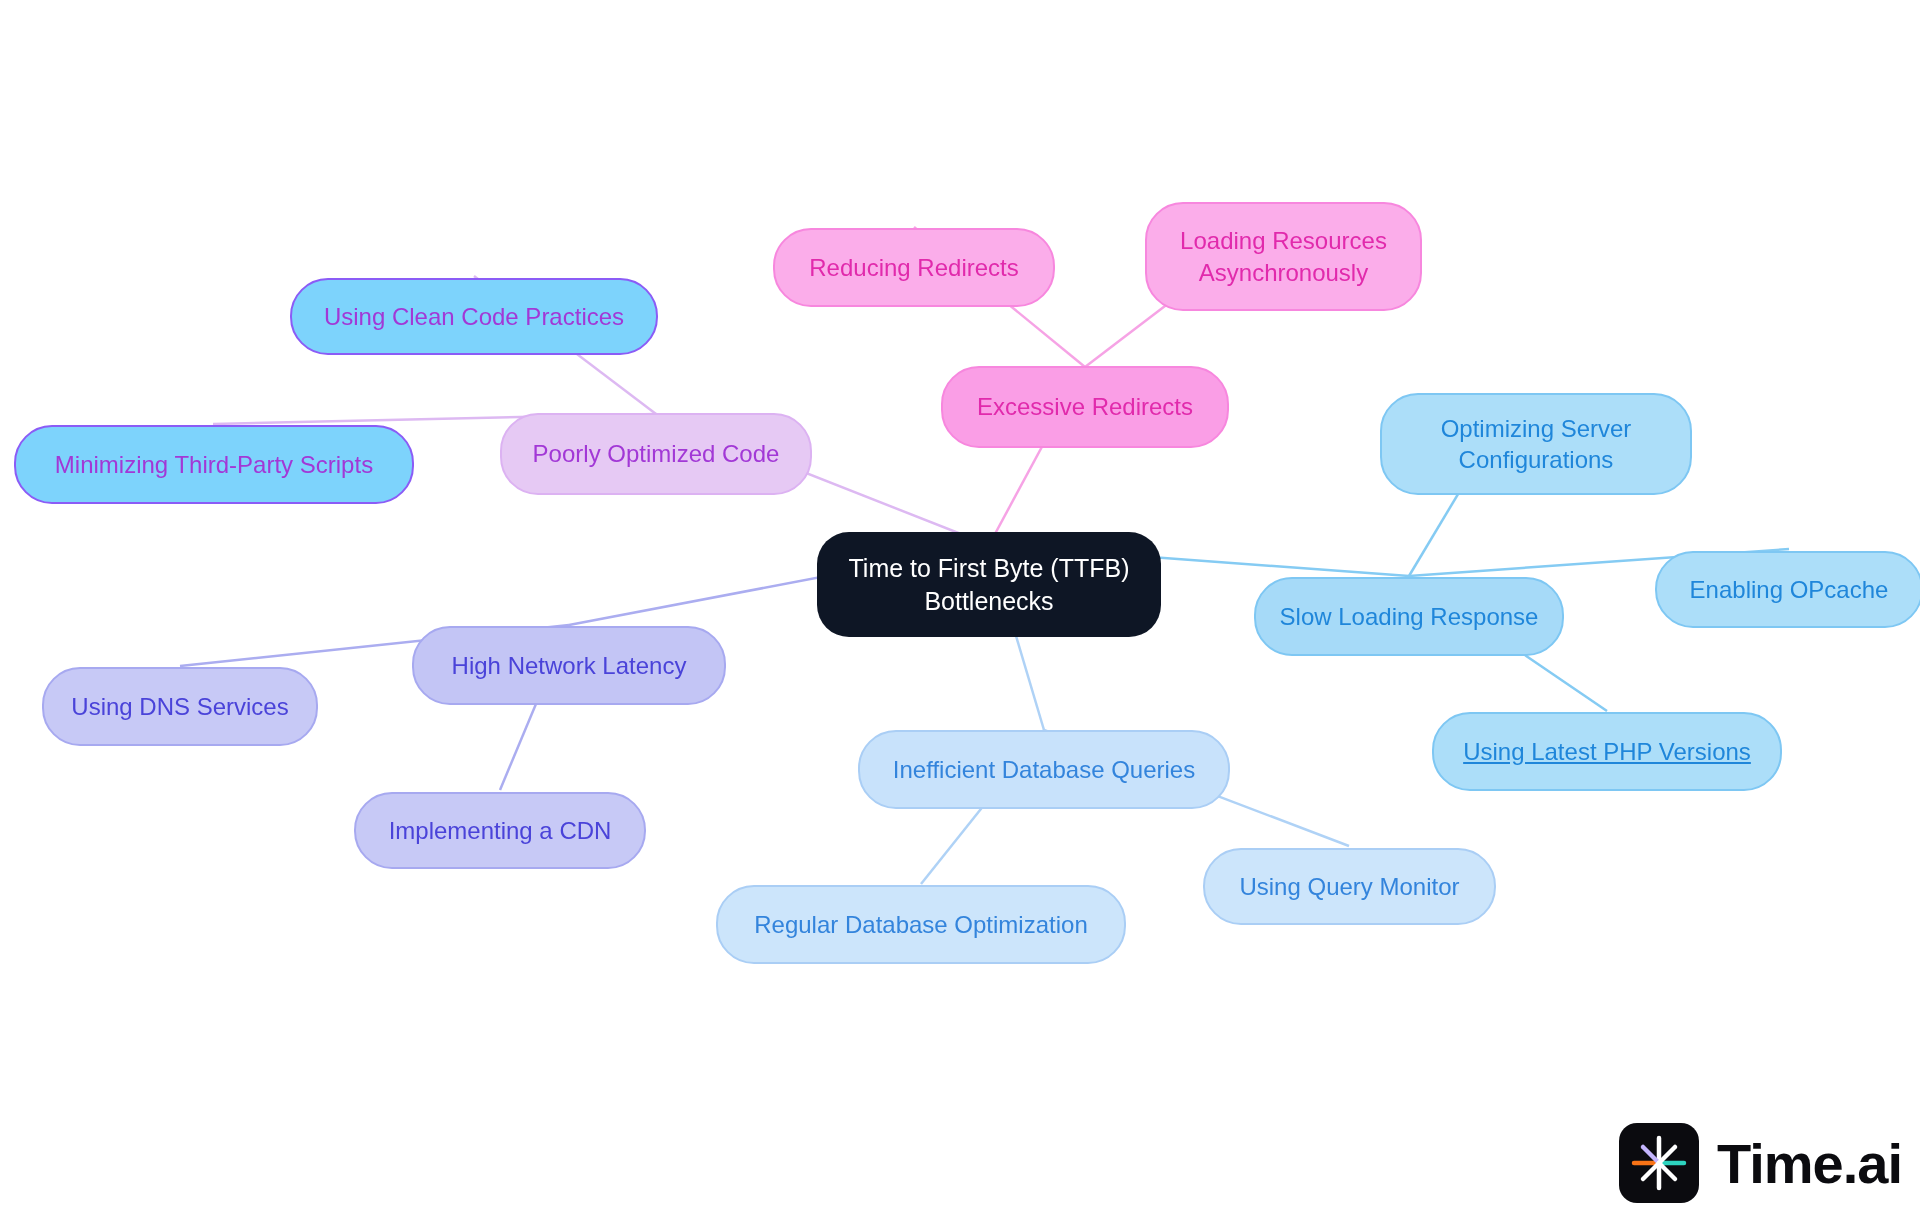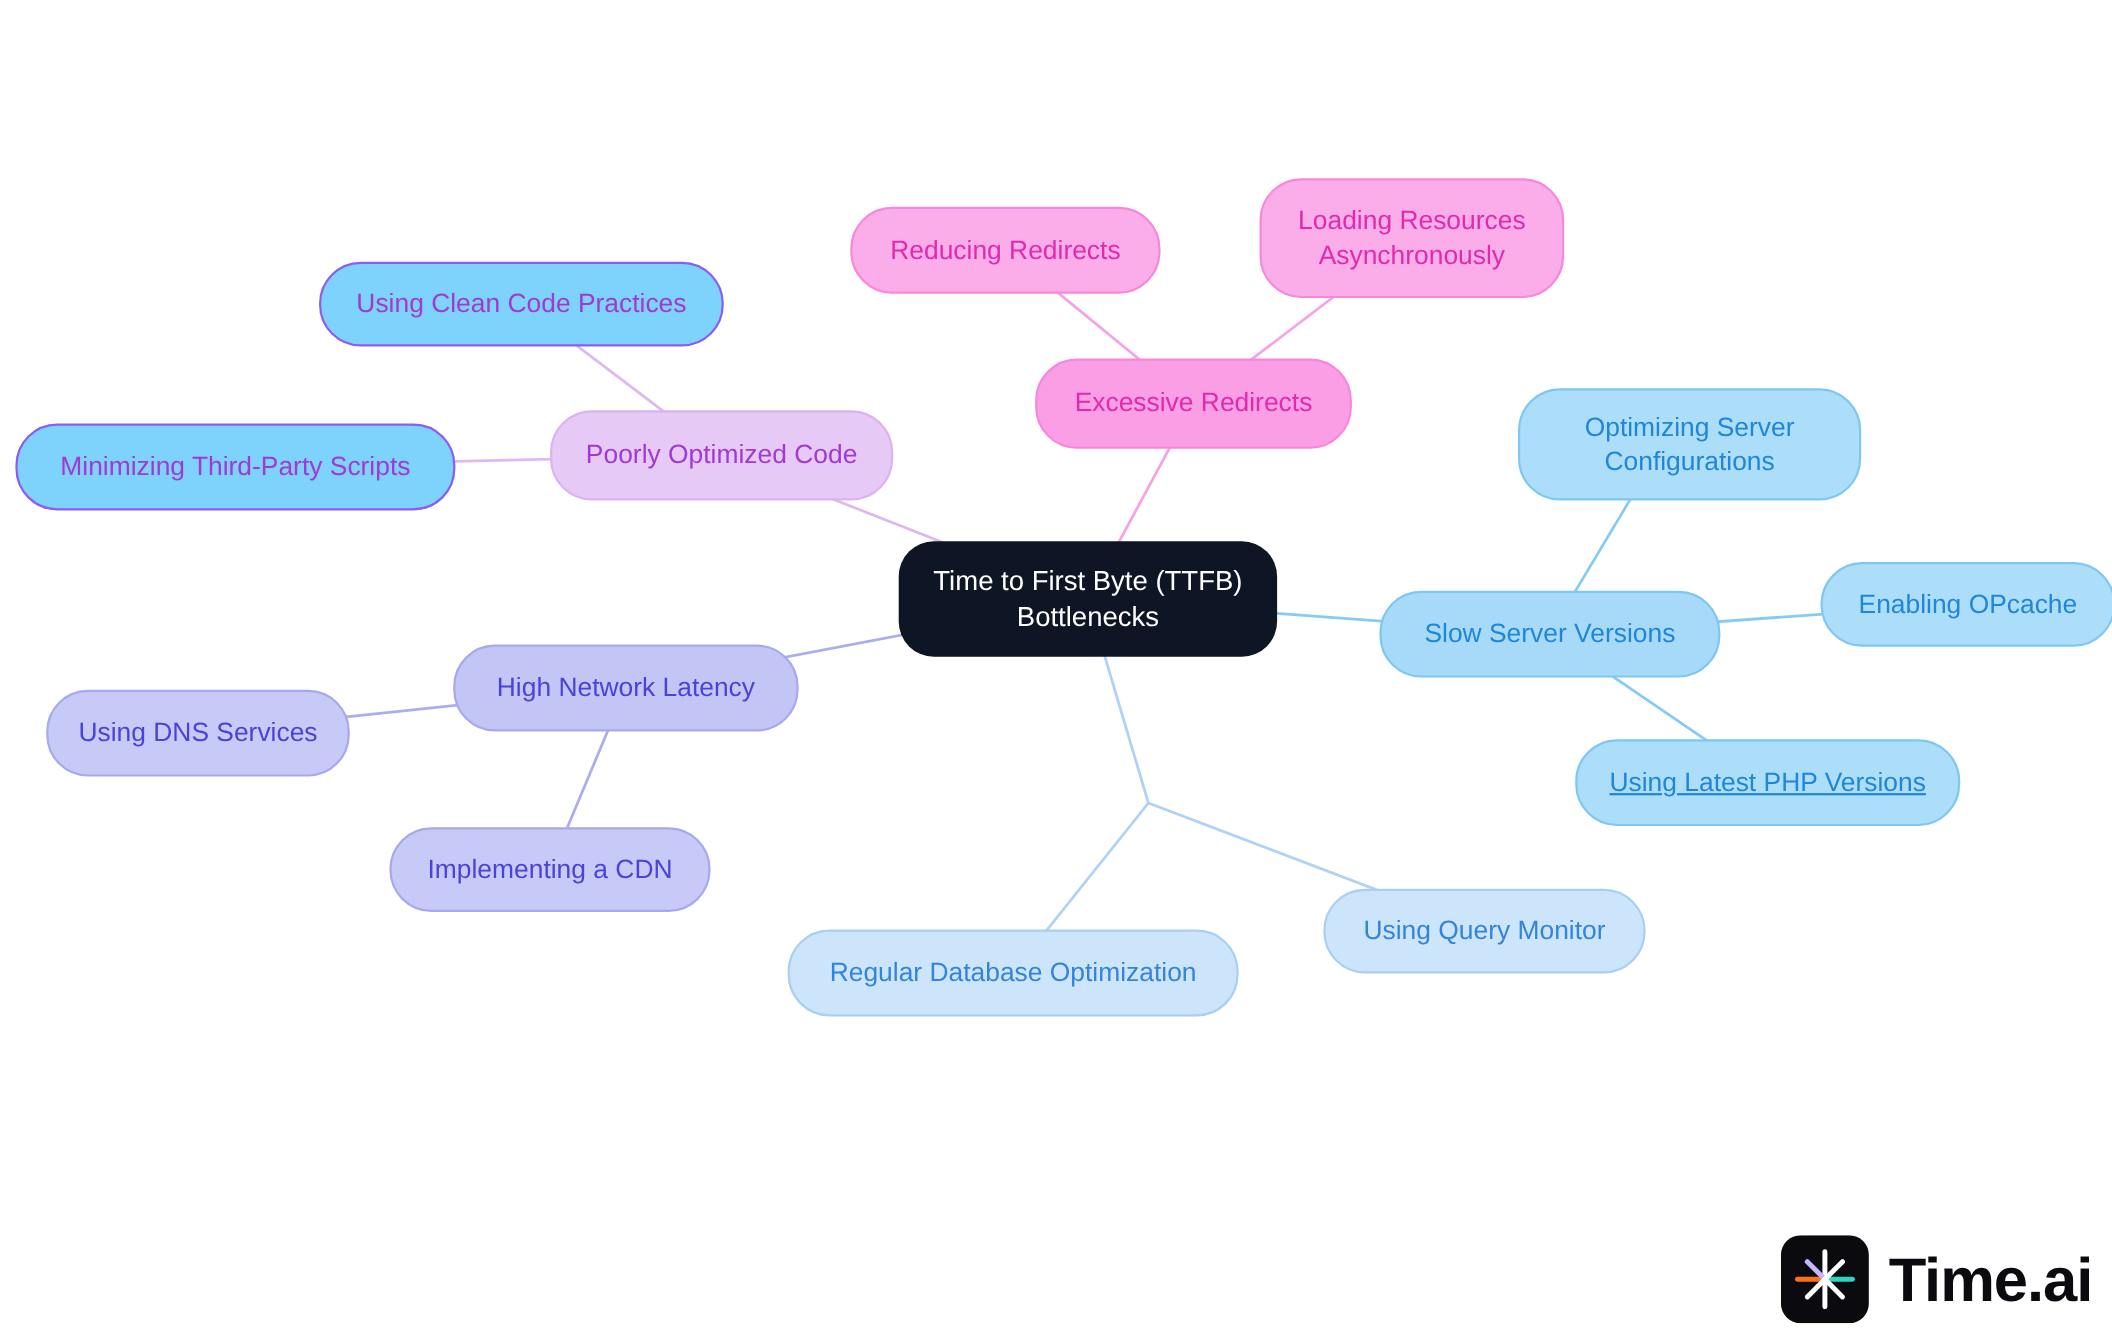--- a/index.html
+++ b/index.html
@@ -28,20 +28,21 @@
     position: absolute;
     display: flex;
     align-items: center;
     justify-content: center;
     text-align: center;
     border-radius: 38px;
     font-size: 24px;
     line-height: 1.3;
     padding: 8px 5px;
     font-weight: 400;
+    margin-top: 40px;
   }
   .one-line { white-space: nowrap; }
 
   .node-central {
     background: #0E1625;
     color: #ffffff;
     border-radius: 32px;
     font-size: 25px;
   }
   .branch-pink      { background: #FA9EE6; border: 2px solid #F787DE; color: #E12AAC; }
@@ -107,25 +108,26 @@
   <div class="node child-pink" style="left:1145px; top:162px; width:277px; height:109px;">Loading Resources Asynchronously</div>
 
   <div class="node branch-lavender one-line" style="left:500px; top:373px; width:312px; height:82px;">Poorly Optimized Code</div>
   <div class="node child-lavender one-line" style="left:290px; top:238px; width:368px; height:77px;">Using Clean Code Practices</div>
   <div class="node child-lavender one-line" style="left:14px; top:385px; width:400px; height:79px;">Minimizing Third-Party Scripts</div>
 
   <div class="node branch-periwinkle one-line" style="left:412px; top:586px; width:314px; height:79px;">High Network Latency</div>
   <div class="node child-periwinkle one-line" style="left:42px; top:627px; width:276px; height:79px;">Using DNS Services</div>
   <div class="node child-periwinkle one-line" style="left:354px; top:752px; width:292px; height:77px;">Implementing a CDN</div>
 
-  <div class="node branch-blue one-line" style="left:1254px; top:537px; width:310px; height:79px;">Slow Server Versions</div>
+  <div class="node branch-blue one-line" style="left:1254px; top:537px; width:310px; height:79px;">Slow Loading Response</div>
   <div class="node child-blue" style="left:1380px; top:353px; width:312px; height:102px;">Optimizing Server Configurations</div>
   <div class="node child-blue one-line" style="left:1655px; top:511px; width:268px; height:77px;">Enabling OPcache</div>
   <div class="node child-blue one-line" style="left:1432px; top:672px; width:350px; height:79px;text-decoration:underline;">Using Latest PHP Versions</div>
 
+  <div class="node branch-lightblue one-line" style="left:858px; top:690px; width:372px; height:79px;">Inefficient Database Queries</div>
   <div class="node child-lightblue one-line" style="left:716px; top:845px; width:410px; height:79px;">Regular Database Optimization</div>
   <div class="node child-lightblue one-line" style="left:1203px; top:808px; width:293px; height:77px;">Using Query Monitor</div>
 
   <div class="logo">
     <svg class="logo-icon" viewBox="0 0 80 80">
       <rect x="0" y="0" width="80" height="80" rx="18" fill="#0B0B0F"></rect>
       <g stroke-width="4.5" stroke-linecap="round">
         <line x1="40" y1="15" x2="40" y2="40" stroke="#FFFFFF"></line>
         <line x1="40" y1="40" x2="40" y2="65" stroke="#FFFFFF"></line>
         <line x1="15" y1="40" x2="40" y2="40" stroke="#F97316"></line>

